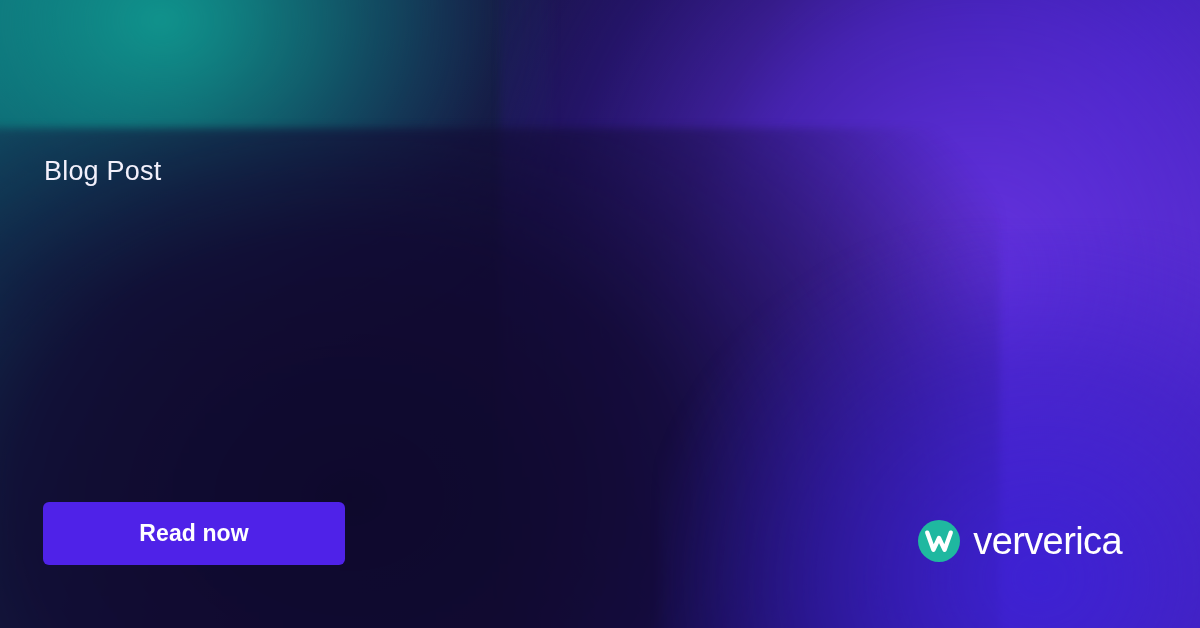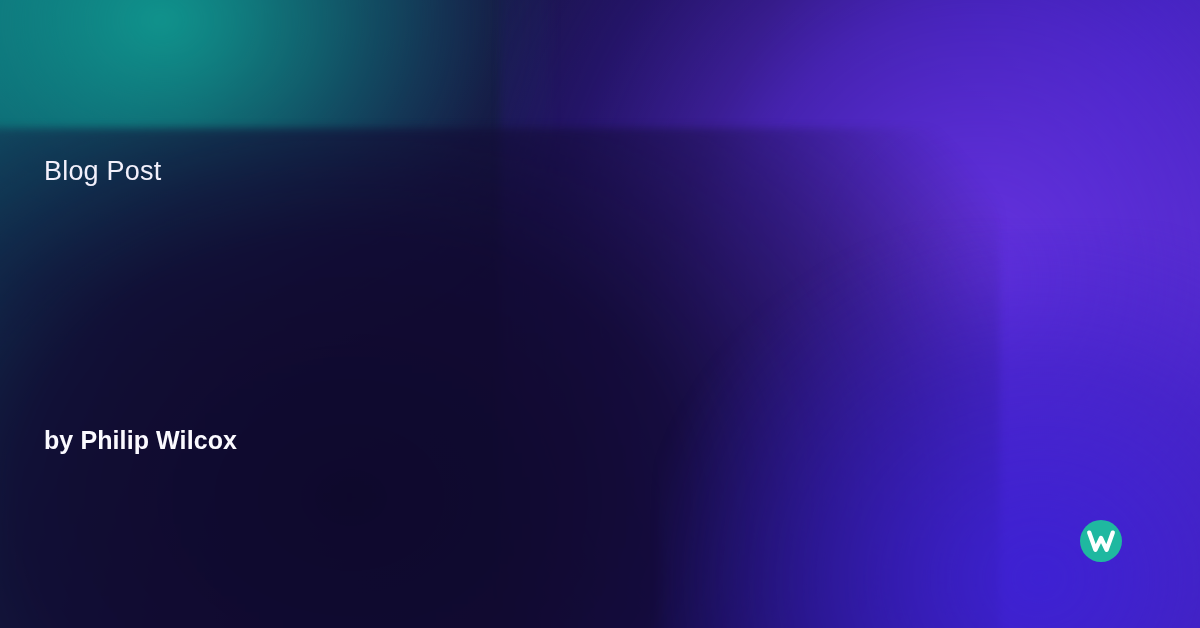--- a/index.html
+++ b/index.html
@@ -189,24 +189,25 @@
   <div class="bg-teal"></div>
   <div class="bg-purple"></div>
   <div class="bg-navy"></div>
   <div class="bg-blue"></div>
 
   <div class="content">
 
     <div class="eyebrow">Blog Post</div>
 
 
-    <div class="byline">by Philip Wilcox</div>
-
+
+    <button class="cta">Read now</button>
 
     <div class="logo">
       <svg class="logo-mark" viewBox="0 0 42 42">
         <circle cx="21" cy="21" r="21" fill="#1fb8a0"></circle>
         <path d="M9.2 12.6 L15.4 29.8 L21 18.0 L26.6 29.8 L32.8 12.6" fill="none" stroke="#ffffff" stroke-width="4.3" stroke-linecap="round" stroke-linejoin="round"></path>
       </svg>
+      <span class="logo-word">ververica</span>
     </div>
 
   </div>
 </div>
 
 </body></html>

